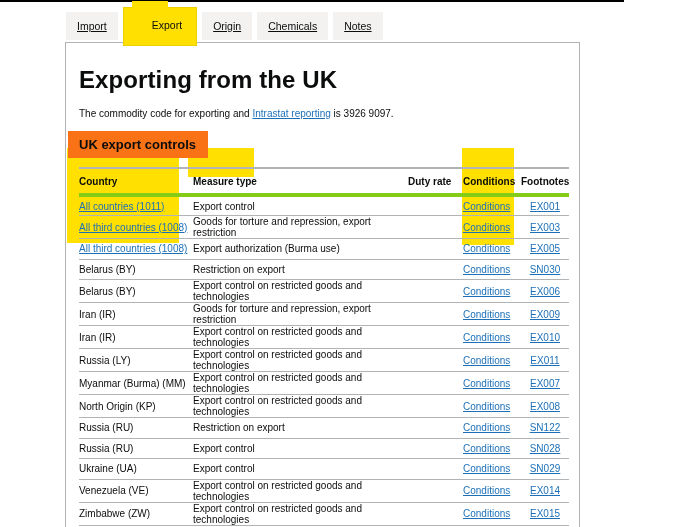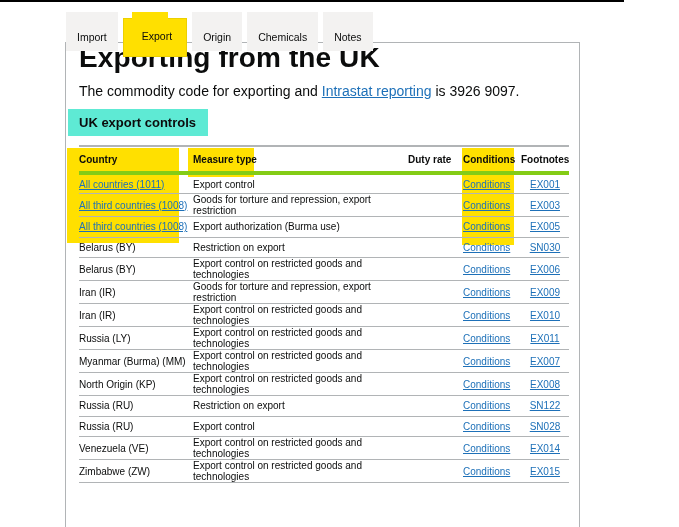--- a/index.html
+++ b/index.html
@@ -22,31 +22,32 @@
     position: absolute; left: 66px; top: 12px;
     display: flex; gap: 5px; align-items: flex-end;
     z-index: 7;
   }
   .tab {
     display: inline-block;
     background: #f3f2f1;
     color: #0b0c0c;
     font-size: 10.5px;
     line-height: 11px;
-    padding: 20px 11px 8px 11px;
+    text-decoration: underline;
+    padding: 9px 11px 8px 11px;
     cursor: pointer;
   }
   .tab--marked {
     position: relative;
     background: #ffe000;
     border: 1px solid #ecd000;
     text-decoration: none;
     font-weight: 400;
     margin-top: -6px;
-    padding: 12px 14px 14px 18px;
+    padding: 12px 14px 14px 28px;
     margin-bottom: -6px;
   }
   .tab--marked::before {
     content: "";
     position: absolute;
     left: 8px; top: -7px;
     width: 36px; height: 8px;
     background: #ffe000;
   }
 
@@ -56,38 +57,38 @@
     left: 65px; top: 42px;
     width: 515px; height: 485px;
     border: 1px solid #b1b4b6;
     border-bottom: none;
     background: #fff;
     z-index: 1;
   }
   .panel-inner { position: relative; z-index: 2; padding: 0 12px 0 13px; }
 
   h1.page-title {
-    margin-top: 4px;
-    font-size: 28px;
+    margin-top: 26px;
+    font-size: 24px;
     line-height: 22px;
     font-weight: bold;
     letter-spacing: 0.1px;
   }
   p.intro {
     margin-top: 16px;
-    font-size: 14px;
+    font-size: 10px;
     line-height: 13px;
   }
   a.gov-link { color: #1d70b8; text-decoration: underline; cursor: pointer; }
 
   h2.section-heading {
     display: inline-block;
     margin-top: 11px;
     margin-left: -11px;
-    background: #5eead4;
+    background: #f97316;
     padding: 6px 12px 6px 11px;
     font-size: 13px;
     font-weight: bold;
   }
 
   
   .marker { position: absolute; background: #ffe000; z-index: 1; }
   .marker-country    { left: 1px;   top: 105px; width: 112px; height: 95px; }
   .marker-measure    { left: 122px; top: 105px; width: 66px;  height: 29px; }
   .marker-conditions { left: 396px; top: 105px; width: 52px;  height: 97px; }
@@ -256,20 +257,27 @@
             <td class="td-foot"><a>SN122</a></td>
           </tr>
           <tr>
             <td class="td-country">Russia (RU)</td>
             <td class="td-measure">Export control</td>
             <td class="td-duty"></td>
             <td class="td-cond"><a>Conditions</a></td>
             <td class="td-foot"><a>SN028</a></td>
           </tr>
           <tr>
+            <td class="td-country">Ukraine (UA)</td>
+            <td class="td-measure">Export control</td>
+            <td class="td-duty"></td>
+            <td class="td-cond"><a>Conditions</a></td>
+            <td class="td-foot"><a>SN029</a></td>
+          </tr>
+          <tr>
             <td class="td-country">Venezuela (VE)</td>
             <td class="td-measure">Export control on restricted goods and technologies</td>
             <td class="td-duty"></td>
             <td class="td-cond"><a>Conditions</a></td>
             <td class="td-foot"><a>EX014</a></td>
           </tr>
           <tr>
             <td class="td-country">Zimbabwe (ZW)</td>
             <td class="td-measure">Export control on restricted goods and technologies</td>
             <td class="td-duty"></td>

